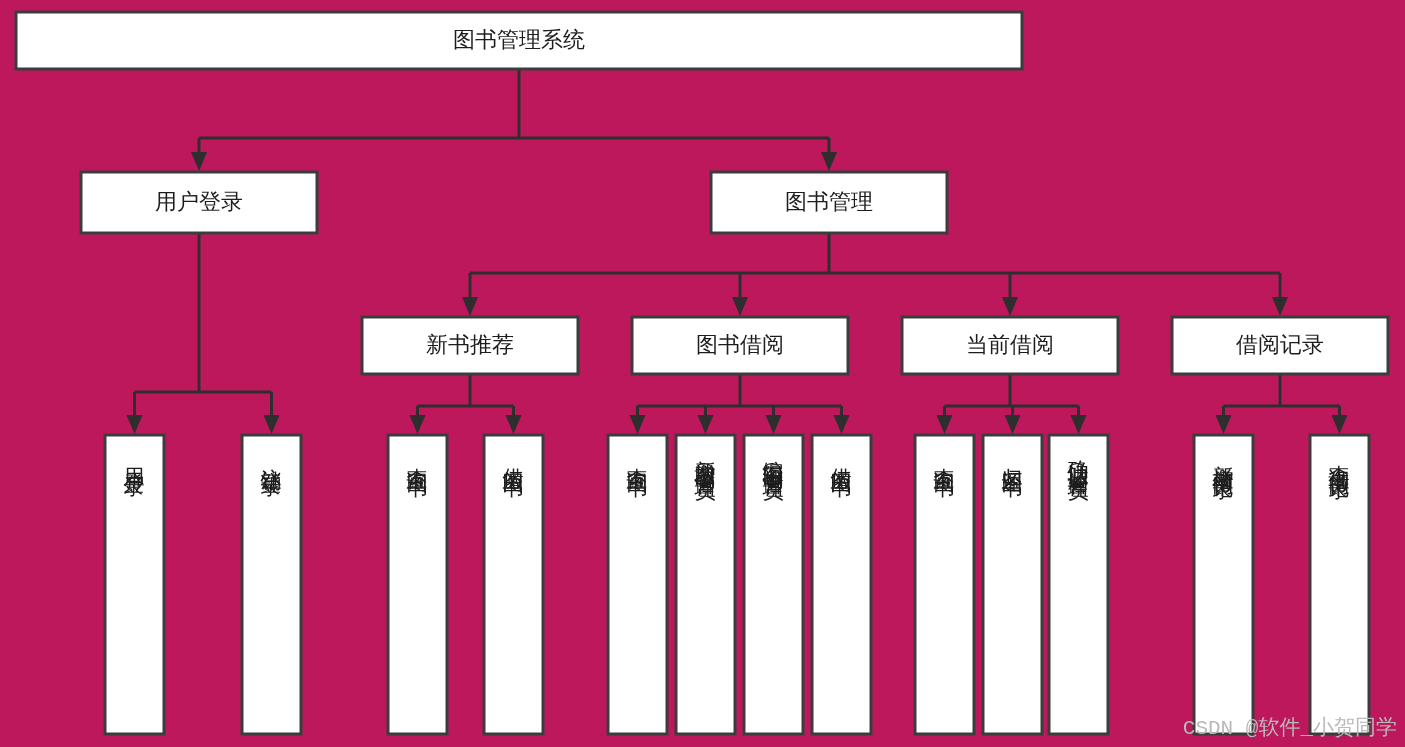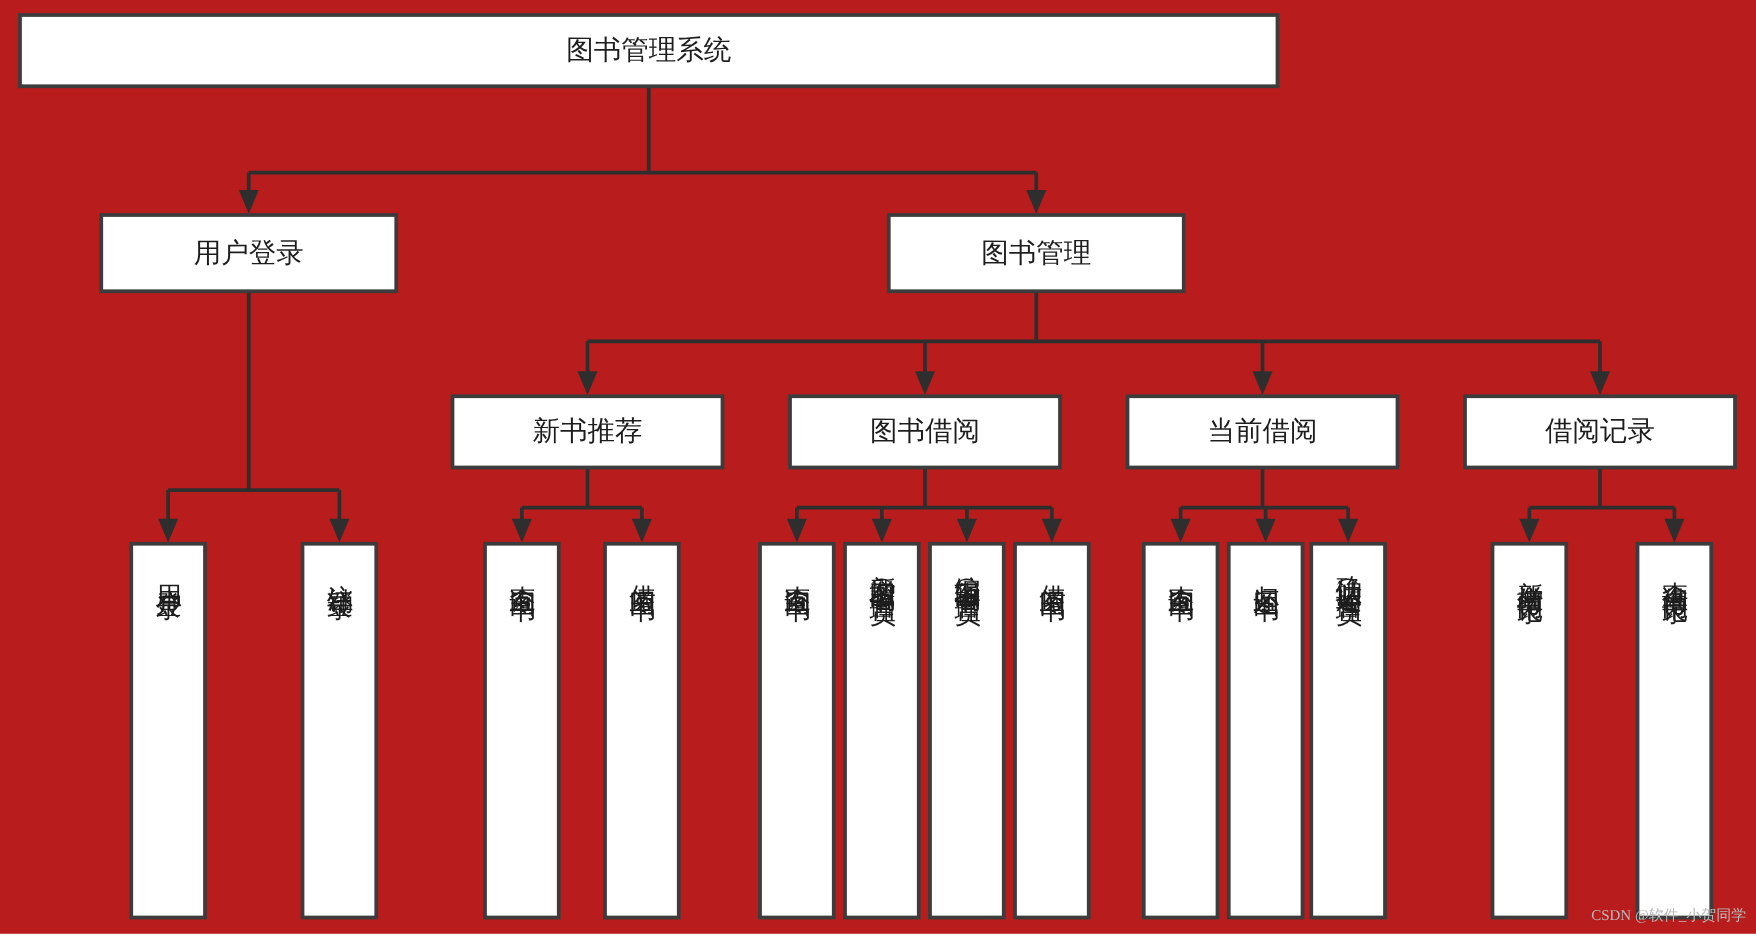--- a/index.html
+++ b/index.html
@@ -10,21 +10,21 @@
   body {
     width: 1405px;
     height: 747px;
     font-family: "Liberation Sans", "DejaVu Sans", sans-serif;
     overflow: hidden;
   }
   #diagram-root {
     position: relative;
     width: 1405px;
     height: 747px;
-    background: #b91c1c;
+    background: #be185d;
   }
   svg#flow-svg {
     position: absolute;
     left: 0;
     top: 0;
     width: 1405px;
     height: 747px;
     display: block;
   }
   .node-box {
@@ -55,22 +55,22 @@
     stroke-linecap: butt;
   }
   .arrow-head {
     fill: #2e2e2e;
     stroke: none;
   }
   .watermark {
     position: absolute;
     right: 8px;
     bottom: 6px;
-    font-family: Liberation Serif, serif;
-    font-size: 12px;
+    font-family: Liberation Mono, monospace;
+    font-size: 21px;
     color: #b9b9b9;
     white-space: nowrap;
     user-select: none;
   }
 </style>
 </head>
 <body>
 
 <div id="diagram-root">
   <svg id="flow-svg" viewBox="0 0 1405 747">

